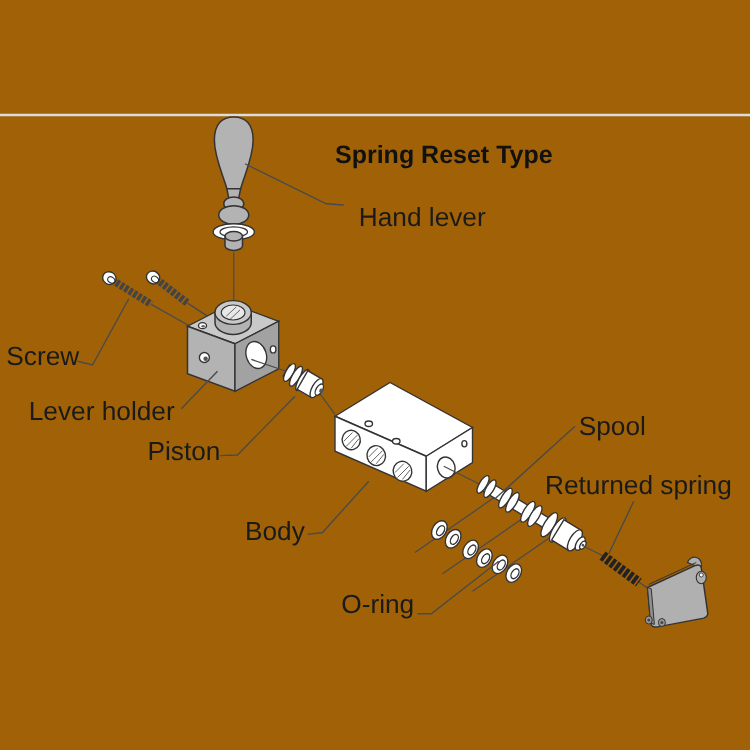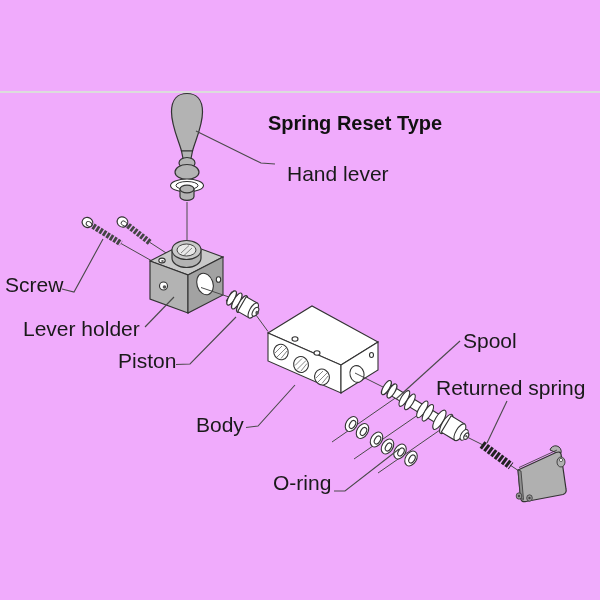--- a/index.html
+++ b/index.html
@@ -1,17 +1,17 @@
 <!DOCTYPE html>
 <html><head>
 <meta charset="utf-8">
 <style>
   html,body{margin:0;padding:0;background:#fff;}
   .canvas{
-    position:relative;width:600px;height:600px;background:#f0abfc;
+    position:relative;width:600px;height:600px;background:#a16207;
     font-family:"Liberation Sans",sans-serif;overflow:hidden;
   }
   svg{display:block;}
   .label{font-size:21px;fill:#1a1a1a;}
   .title{font-size:20px;font-weight:bold;fill:#111;}
   .leader{stroke:#4a4a4a;stroke-width:1.1;fill:none;}
   .axis{stroke:#4a4a4a;stroke-width:1;fill:none;}
   .metal{fill:#b3b3b3;stroke:#333;stroke-width:1.2;}
   .metal-lt{fill:#c9c9c9;stroke:#333;stroke-width:1.1;}
   .metal-dk{fill:#a2a2a2;stroke:#333;stroke-width:1.1;}

